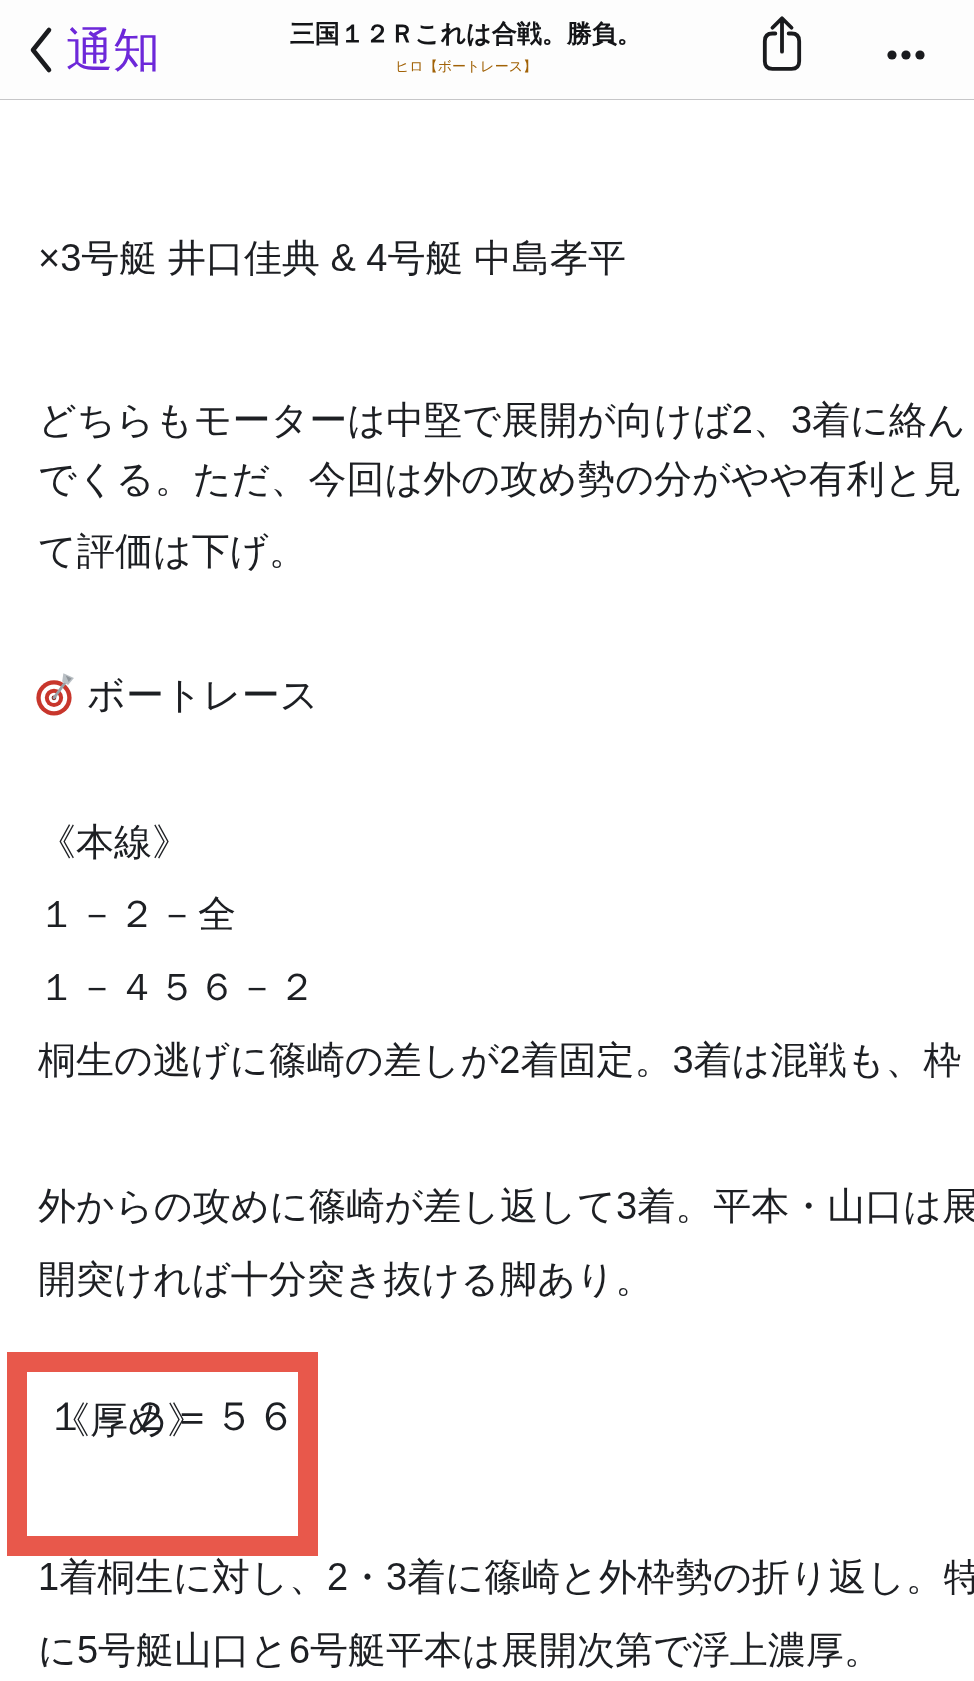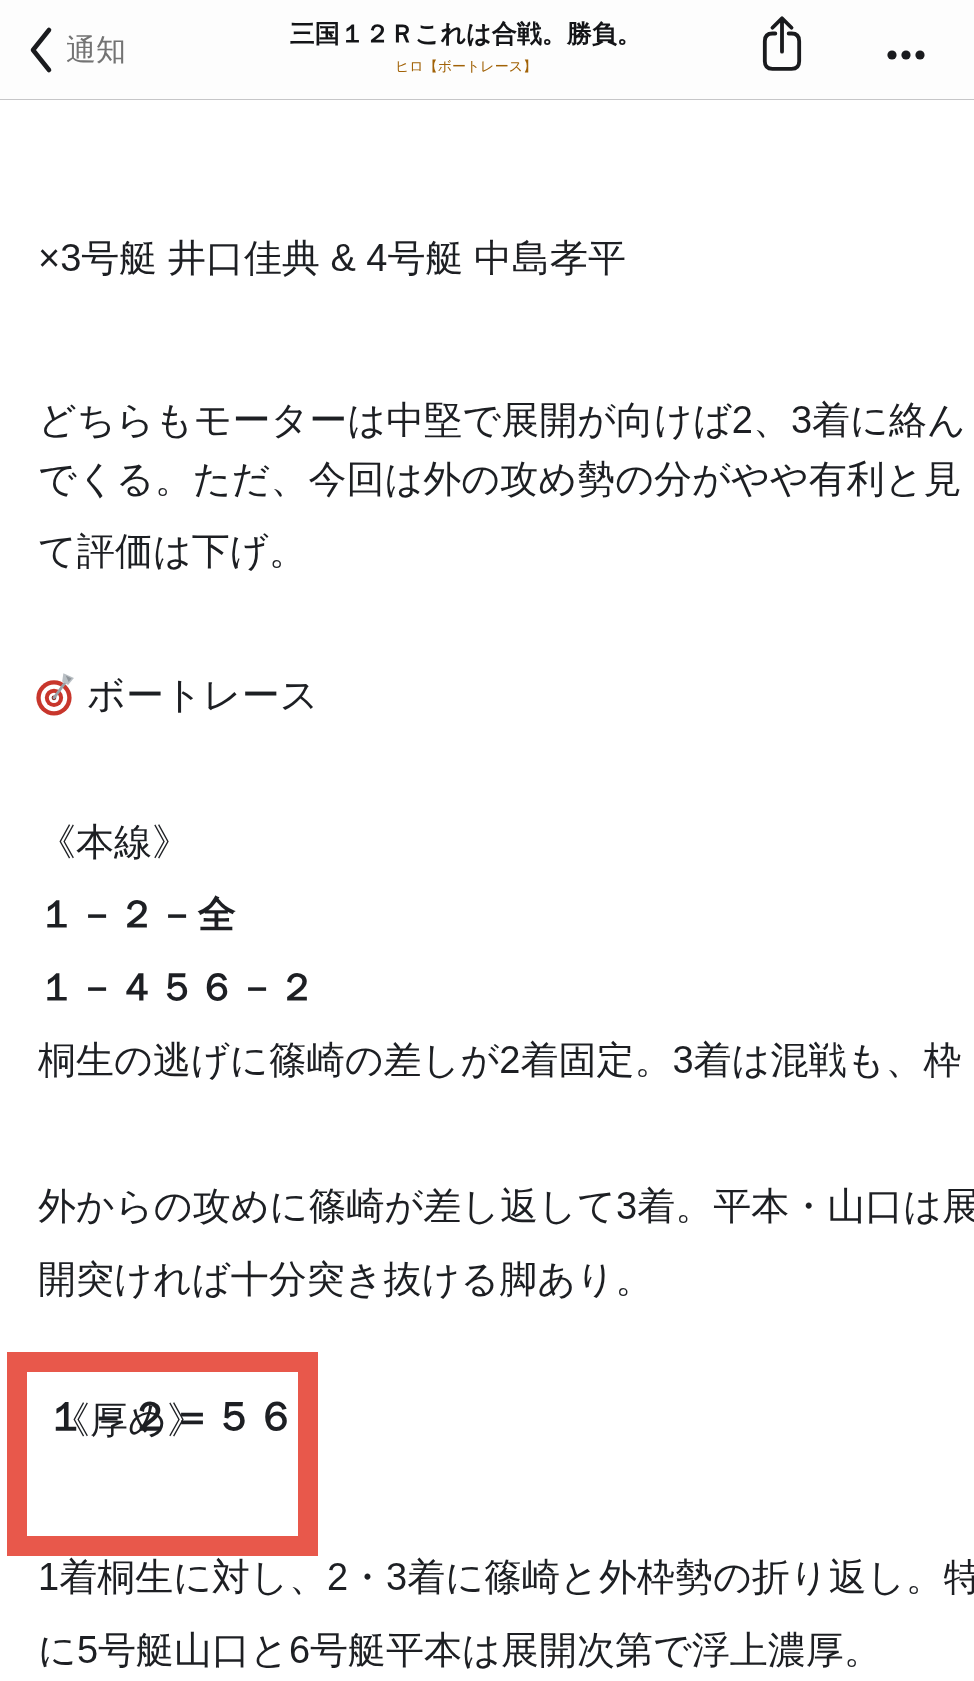--- a/index.html
+++ b/index.html
@@ -12,35 +12,35 @@
   }
   
   .navbar {
     position:absolute; left:0; top:0; width:974px; height:100px;
     background:#fdfdfd; border-bottom:1px solid #c6c6c8; z-index:20;
   }
   .back-group {
     position:absolute; left:28px; top:0; height:100px;
     display:flex; align-items:center; gap:12px; cursor:pointer;
   }
-  .back-label { font-size:30px; color:#737373; }
+  .back-label { font-size:47px; color:#6d28d9; }
   .header-center {
     position:absolute; left:466px; top:13px; transform:translateX(-50%);
     text-align:center; white-space:nowrap;
   }
   .header-title { font-size:25px; font-weight:700; line-height:40px; color:#141518; }
   .header-subtitle { font-size:14px; line-height:26px; color:#a16207; }
   .share-btn { position:absolute; left:761px; top:15px; cursor:pointer; }
   .more-btn { position:absolute; left:882px; top:43px; cursor:pointer; padding:4px; }
   
   .line {
     position:absolute; left:38px; height:73px; line-height:73px;
     font-size:38px; white-space:nowrap; color:#1d1f23; z-index:5;
   }
-  .bold { font-weight:700; letter-spacing:2px;text-align:center; }
+  .bold { font-weight:400; letter-spacing:2px;text-align:center; }
   .target-line { display:flex; align-items:center; gap:6px; }
   .highlight-box {
     position:absolute; left:7px; top:1352px; width:311px; height:204px;
     border:20px solid #e8584b; background:#ffffff; z-index:4;
   }
 </style>
 </head>
 <body>
 
 <div class="page">

